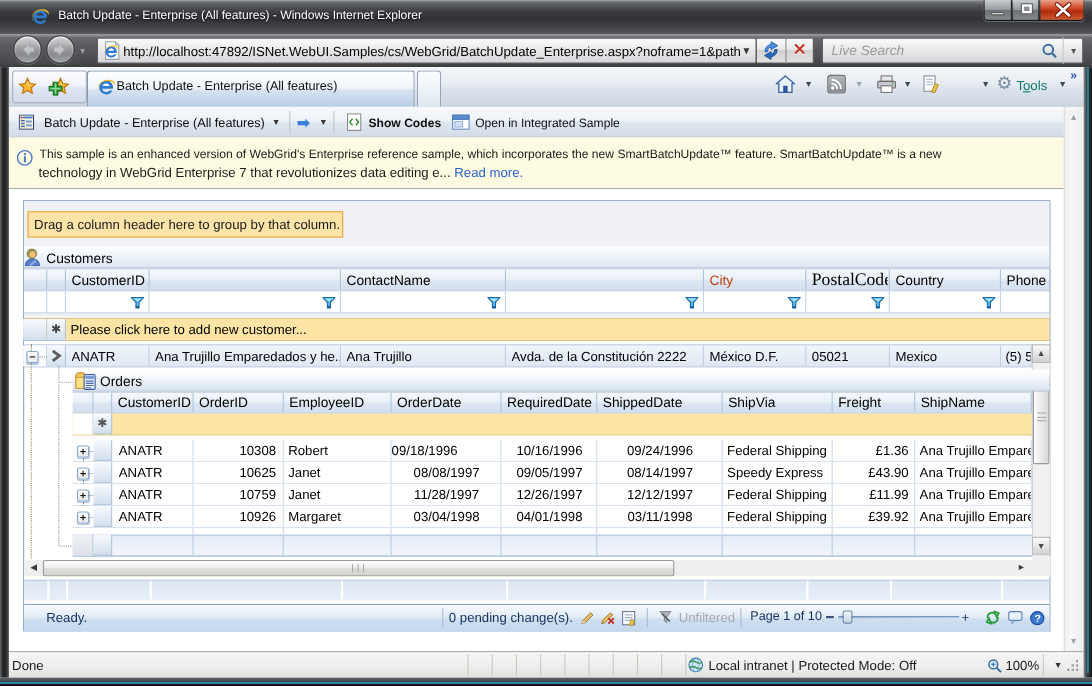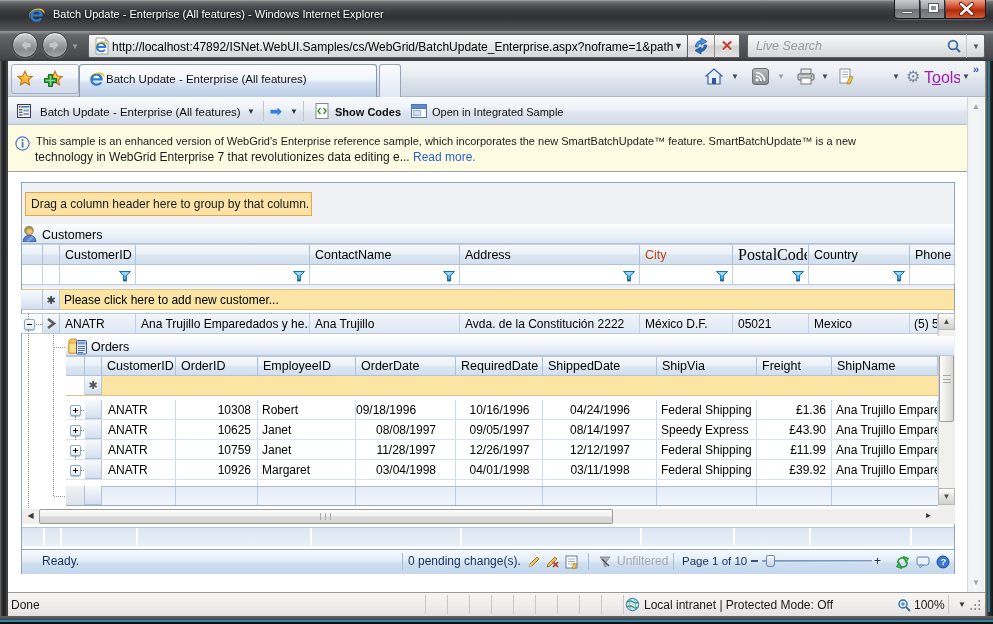--- a/index.html
+++ b/index.html
@@ -112,21 +112,21 @@
 <div style="left:838px;top:68px;width:16px;height:17px;"><svg width="16" height="17" viewBox="0 0 16 17">
         <rect x="2" y="1" width="10" height="14" fill="#fff" stroke="#8a9098"></rect>
         <line x1="4" y1="4" x2="10" y2="4" stroke="#9ab0d0"></line>
         <line x1="4" y1="6.5" x2="10" y2="6.5" stroke="#9ab0d0"></line>
         <line x1="4" y1="9" x2="10" y2="9" stroke="#9ab0d0"></line>
         <path d="M9 15 L12 8 L15 9 L12 16 L9 16 Z" fill="#f0c040" stroke="#a08020" stroke-width="0.7"></path>
       </svg></div>
 <div class="t" style="left:886px;top:70px;width:34px;height:16px;font-size:12px;line-height:16px;color:#101010;margin-top:32px;"><span style="text-decoration:underline;">P</span>age</div>
 <div style="left:891px;top:72px;width:10px;height:10px;color:#3c4856;font-size:8px;line-height:10px;text-align:center;">▼</div>
 <div style="left:906px;top:68px;width:17px;height:17px;color:#7a8b9e;font-size:16px;line-height:17px;">⚙</div>
-<div class="t" style="left:924px;top:70px;width:36px;height:16px;font-size:16px;line-height:16px;color:#a21caf;">T<span style="text-decoration:underline;">o</span>ols</div>
+<div class="t" style="left:924px;top:70px;width:36px;height:16px;font-size:12px;line-height:16px;color:#0f766e;">T<span style="text-decoration:underline;">o</span>ols</div>
 <div style="left:961px;top:72px;width:10px;height:10px;color:#3c4856;font-size:8px;line-height:10px;text-align:center;">▼</div>
 <div style="left:973px;top:63px;width:14px;height:12px;color:#2a5aa8;font-size:11px;font-weight:bold;line-height:12px;">»</div>
 <div style="left:8px;top:97px;width:959px;height:28px;background:linear-gradient(180deg,#f8fafc 0%,#eef2f7 45%,#dfe6ef 55%,#d2dce8 100%);border-bottom:1px solid #b8bfc9;"></div>
 <div style="left:17px;top:104px;width:14px;height:14px;"><svg width="14" height="14" viewBox="0 0 14 14">
         <rect x="0.5" y="0.5" width="13" height="13" fill="#fdf4cf" stroke="#2a3a7c"></rect>
         <circle cx="2.6" cy="2.8" r="1" fill="#c03020"></circle>
         <rect x="4" y="2" width="8.5" height="1.6" fill="#3a7ad8"></rect>
         <rect x="2" y="5" width="3.5" height="1.4" fill="#4a6ab0"></rect>
         <rect x="2" y="7.6" width="3.5" height="1.4" fill="#4a6ab0"></rect>
         <rect x="2" y="10.2" width="3.5" height="1.4" fill="#4a6ab0"></rect>
@@ -177,21 +177,20 @@
 <div class="t" style="left:42px;top:228px;width:100px;height:15px;font-size:12.5px;line-height:15px;color:#000;">Customers</div>
 <div style="left:22px;top:244px;width:932px;height:21px;background:linear-gradient(180deg,#f6f9fc 0%,#eaf1f8 45%,#dce6f2 55%,#d2dfee 100%);border-top:1px solid #c2d0e2;border-bottom:1px solid #b2c2d8;"></div>
 <div style="left:21px;top:245px;width:22px;height:19px;border-right:1px solid #aec3da;"></div>
 <div style="left:43px;top:245px;width:17px;height:19px;border-right:1px solid #aec3da;"></div>
 <div style="left:60px;top:245px;width:76px;height:19px;border-right:1px solid #aec3da;"></div>
 <div class="t" style="left:65px;top:247px;width:69px;height:16px;font-size:12.5px;line-height:16px;color:#000;">CustomerID</div>
 <div style="left:136px;top:245px;width:174px;height:19px;border-right:1px solid #aec3da;"></div>
 <div style="left:310px;top:245px;width:150px;height:19px;border-right:1px solid #aec3da;"></div>
 <div class="t" style="left:315px;top:247px;width:143px;height:16px;font-size:12.5px;line-height:16px;color:#000;">ContactName</div>
 <div style="left:460px;top:245px;width:180px;height:19px;border-right:1px solid #aec3da;"></div>
-<div class="t" style="left:465px;top:247px;width:173px;height:16px;font-size:12.5px;line-height:16px;color:#000;">Address</div>
 <div style="left:640px;top:245px;width:93px;height:19px;border-right:1px solid #aec3da;"></div>
 <div class="t" style="left:645px;top:247px;width:86px;height:16px;font-size:12.5px;line-height:16px;color:#c2410c;">City</div>
 <div style="left:733px;top:245px;width:76px;height:19px;border-right:1px solid #aec3da;"></div>
 <div class="t" style="left:738px;top:247px;width:69px;height:16px;font-size:16px;line-height:16px;color:#000;font-family:Liberation Serif, serif;">PostalCode</div>
 <div style="left:809px;top:245px;width:101px;height:19px;border-right:1px solid #aec3da;"></div>
 <div class="t" style="left:814px;top:247px;width:94px;height:16px;font-size:12.5px;line-height:16px;color:#000;">Country</div>
 <div style="left:910px;top:245px;width:45px;height:19px;border-right:1px solid #aec3da;"></div>
 <div class="t" style="left:915px;top:247px;width:38px;height:16px;font-size:12.5px;line-height:16px;color:#000;">Phone</div>
 <div style="left:22px;top:265px;width:932px;height:20px;background:#fff;border-bottom:1px solid #bccbde;"></div>
 <div style="left:21px;top:265px;width:22px;height:19px;border-right:1px solid #c4d2e4;"></div>
@@ -338,21 +337,21 @@
 <div style="left:456px;top:400px;width:87px;height:19px;border-right:1px solid #ccd9ea;"></div>
 <div style="left:543px;top:400px;width:114px;height:19px;border-right:1px solid #ccd9ea;"></div>
 <div style="left:657px;top:400px;width:100px;height:19px;border-right:1px solid #ccd9ea;"></div>
 <div style="left:757px;top:400px;width:75px;height:19px;border-right:1px solid #ccd9ea;"></div>
 <div style="left:832px;top:400px;width:106px;height:19px;border-right:1px solid #ccd9ea;"></div>
 <div class="t" style="left:108px;top:401px;width:70px;height:18px;font-size:12px;line-height:18px;color:#000;">ANATR</div>
 <div class="t" style="left:176px;top:401px;width:75px;height:18px;font-size:12px;line-height:18px;color:#000;text-align:right;">10308</div>
 <div class="t" style="left:262px;top:401px;width:92px;height:18px;font-size:12px;line-height:18px;color:#000;">Robert</div>
 <div class="t" style="left:356px;top:401px;width:100px;height:18px;font-size:12px;line-height:18px;color:#000;">09/18/1996</div>
 <div class="t" style="left:456px;top:401px;width:87px;height:18px;font-size:12px;line-height:18px;color:#000;text-align:center;">10/16/1996</div>
-<div class="t" style="left:543px;top:401px;width:114px;height:18px;font-size:12px;line-height:18px;color:#000;text-align:center;">04/24/1996</div>
+<div class="t" style="left:543px;top:401px;width:114px;height:18px;font-size:12px;line-height:18px;color:#000;text-align:center;">09/24/1996</div>
 <div class="t" style="left:661px;top:401px;width:94px;height:18px;font-size:12px;line-height:18px;color:#000;">Federal Shipping</div>
 <div class="t" style="left:757px;top:401px;width:69px;height:18px;font-size:12px;line-height:18px;color:#000;text-align:right;">£1.36</div>
 <div class="t" style="left:836px;top:401px;width:101px;height:18px;font-size:12px;line-height:18px;color:#000;">Ana Trujillo Empare</div>
 <div style="left:66px;top:420px;width:872px;height:20px;background:#fff;border-bottom:1px solid #d8e2f0;"></div>
 <div style="left:66px;top:420px;width:19px;height:19px;background:#fff;"></div>
 <div style="left:70px;top:425px;width:11px;height:11px;border:1px solid #88aacc;border-radius:2px;background:linear-gradient(180deg,#ffffff,#e8e8e8);box-shadow:0 1px 1px #b0c4d8;">
       <div style="left:2px;top:4px;width:5px;height:1px;background:#111;"></div>
       <div style="left:4px;top:2px;width:1px;height:5px;background:#111;"></div>
     </div>
 <div style="left:81px;top:430px;width:7px;height:1px;border-top:1px dotted #8a8a8a;"></div>

